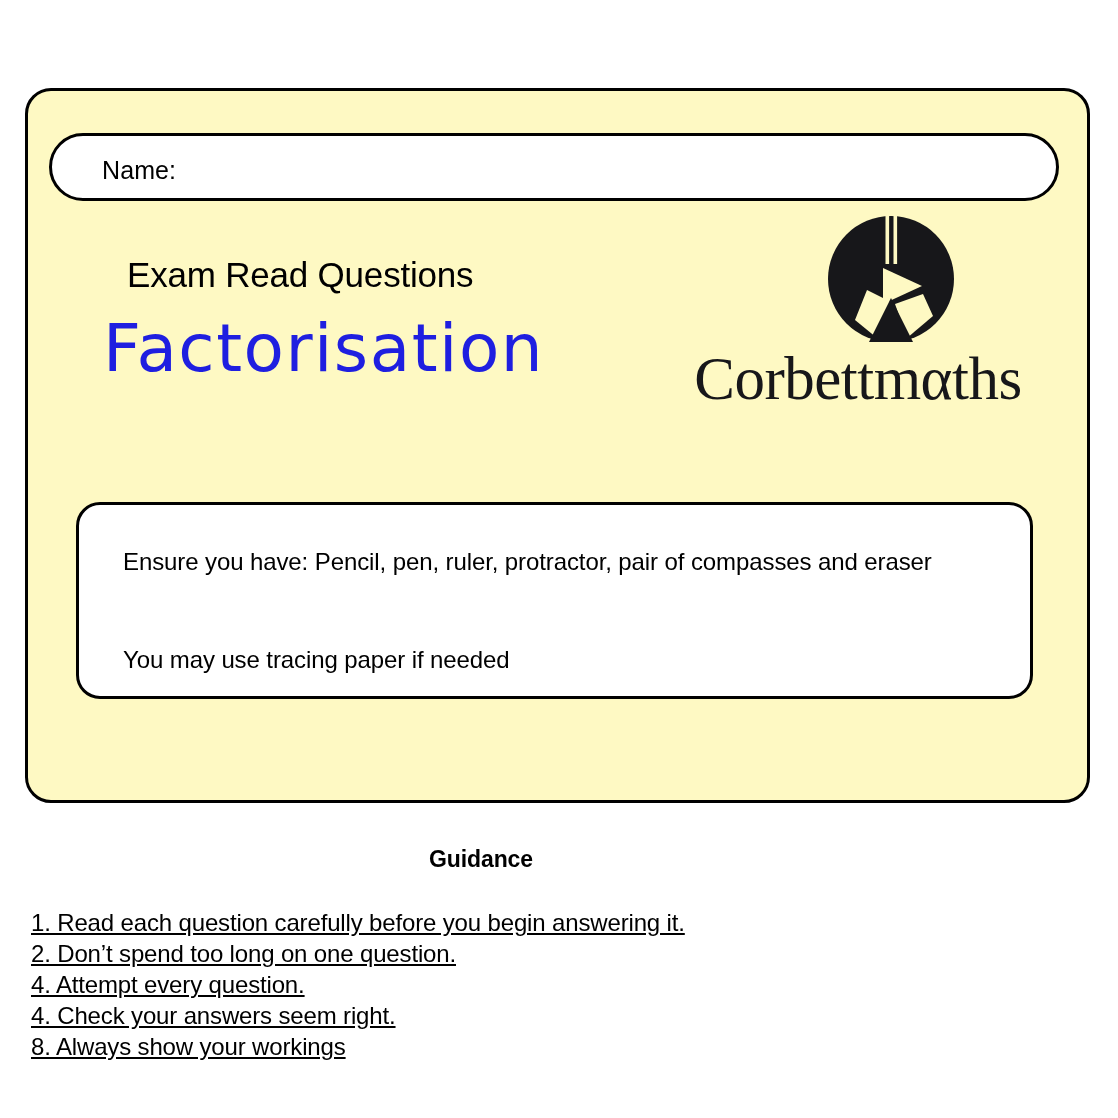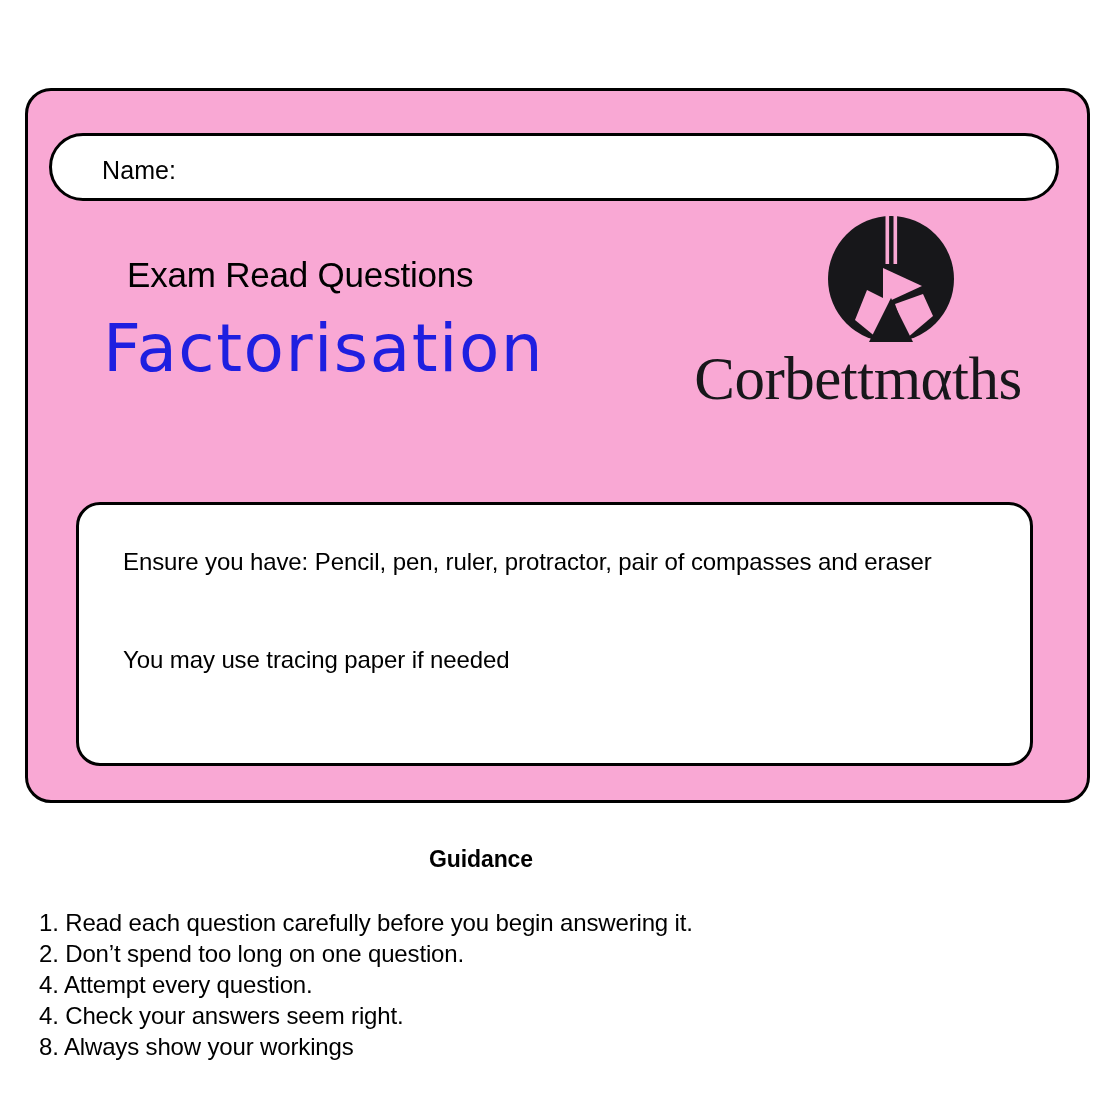--- a/index.html
+++ b/index.html
@@ -19,21 +19,21 @@
   
   #exam-frame {
     position: absolute;
     left: 25px;
     top: 88px;
     width: 1065px;
     height: 715px;
     box-sizing: border-box;
     border: 3px solid #000000;
     border-radius: 26px;
-    background: #f9a8d4;
+    background: #fef9c3;
   }
 
   
   #name-field {
     position: absolute;
     left: 21px;
     top: 42px;
     width: 1010px;
     height: 68px;
     box-sizing: border-box;
@@ -102,21 +102,21 @@
     color: #17171a;
     white-space: nowrap;
   }
 
   
   #equipment-box {
     position: absolute;
     left: 48px;
     top: 411px;
     width: 957px;
-    height: 264px;
+    height: 197px;
     box-sizing: border-box;
     border: 3px solid #000000;
     border-radius: 24px;
     background: #ffffff;
   }
   .equipment-line {
     position: absolute;
     left: 44px;
     font-size: 24px;
     line-height: 30px;
@@ -136,23 +136,24 @@
   #guidance-heading {
     font-size: 23px;
     line-height: 28px;
     font-weight: bold;
     letter-spacing: -0.1px;
     margin: 0;
     text-align: center;
   }
   #guidance-list {
     list-style: none;
-    margin: 8px;
+    margin: 0;
     padding: 0;
     margin-top: 34px;
+    text-decoration: underline;
   }
   #guidance-list li {
     font-size: 24px;
     line-height: 31px;
     letter-spacing: -0.15px;
     white-space: nowrap;
   }
 </style>
 </head>
 <body>

